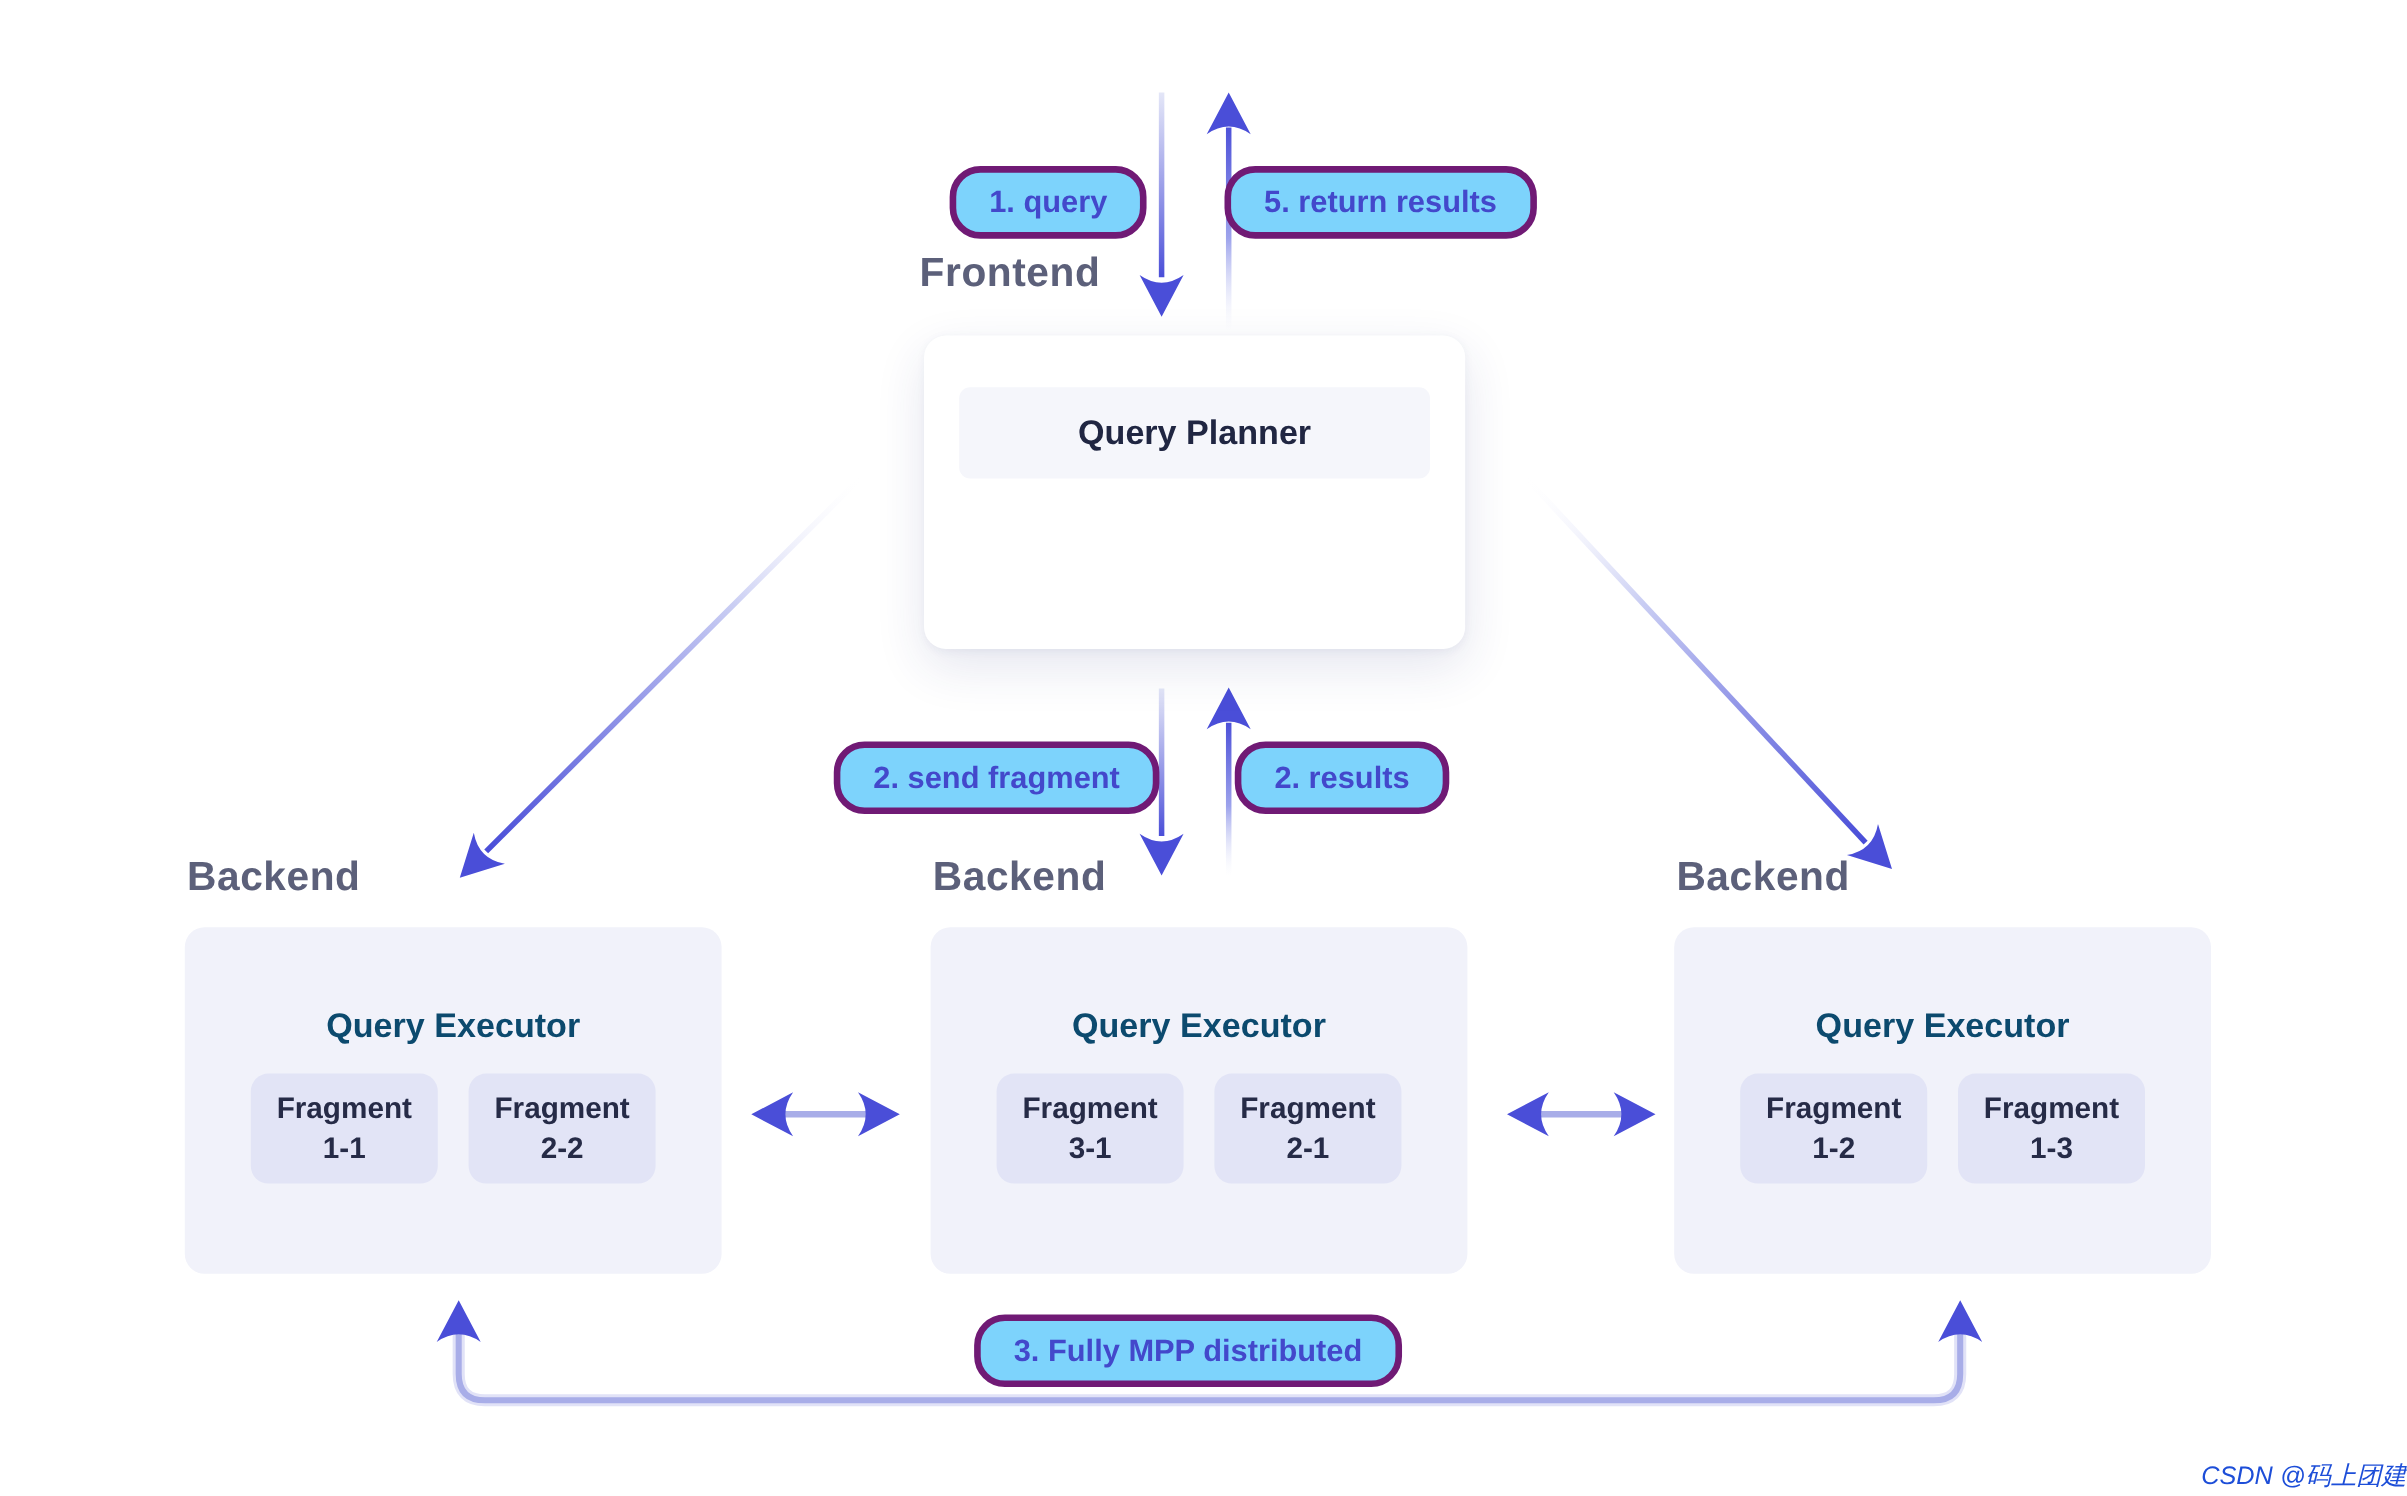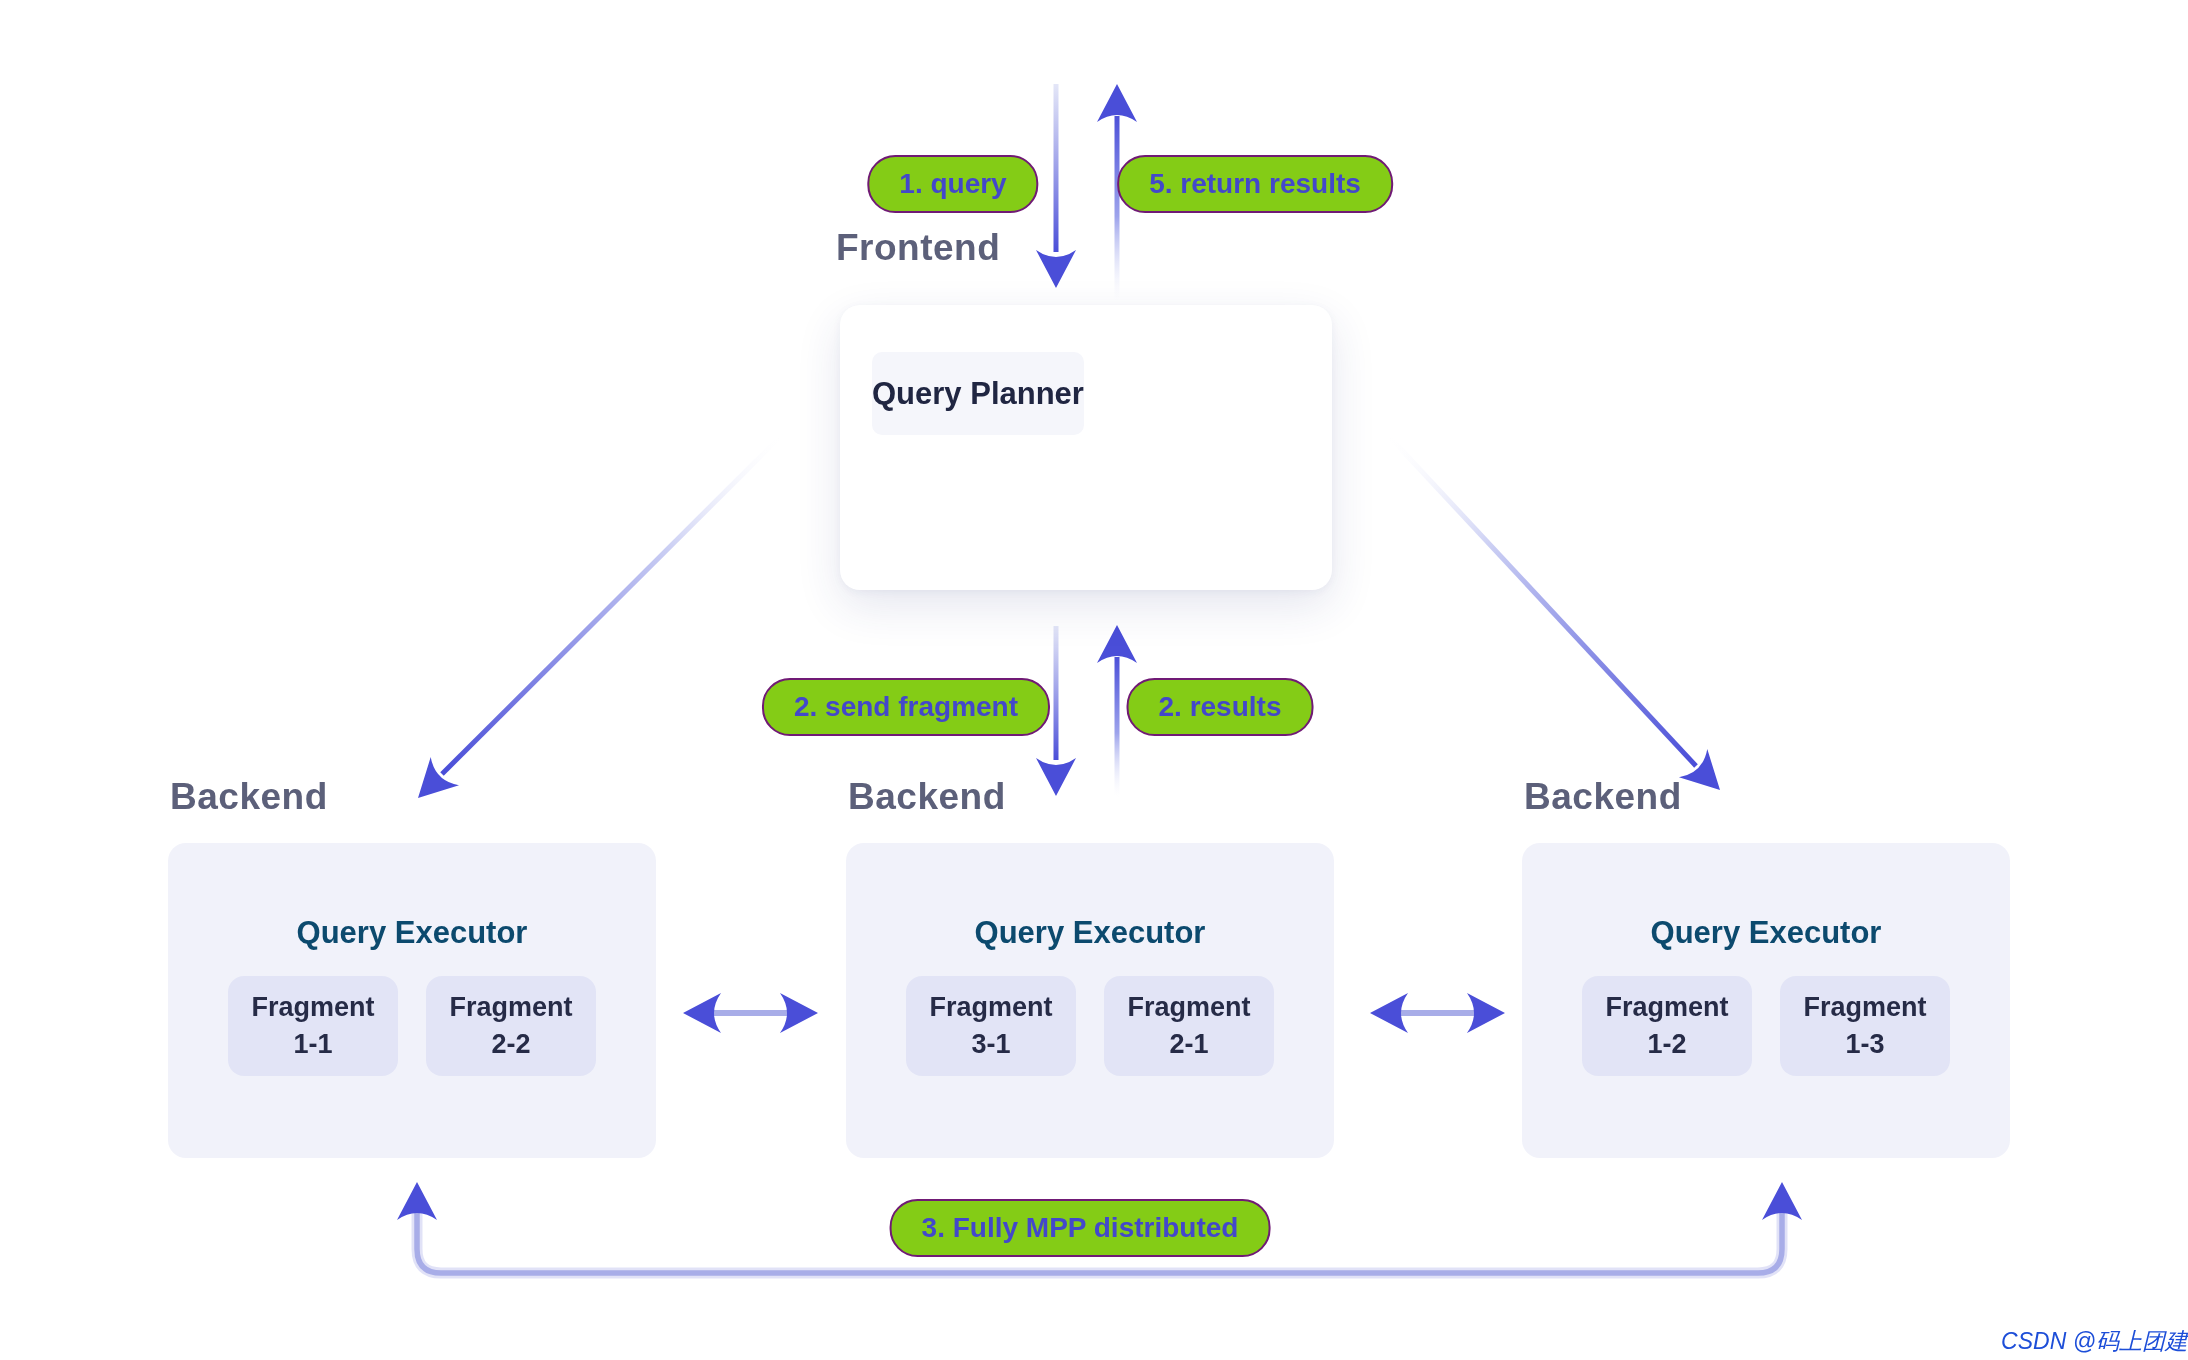--- a/index.html
+++ b/index.html
@@ -14,32 +14,32 @@
   
   .section-label{
     position:absolute;
     font-size:37px;font-weight:700;color:#5c607a;letter-spacing:.5px;
   }
 
   
   .pill{
     position:absolute;transform:translate(-50%,-50%);
     height:54px;padding:0 30px;border-radius:28px;
-    background:#84cc16;border:2px solid #701a75;
+    background:#7dd3fc;border:6px solid #701a75;
     display:flex;align-items:center;justify-content:center;
     font-size:28px;font-weight:700;color:#4348cb;white-space:nowrap;
   }
 
   
   .frontend-card{
     position:absolute;left:840px;top:305px;width:492px;height:285px;
     background:#ffffff;border-radius:20px;
     box-shadow:0 16px 45px rgba(45,52,120,.12), 0 2px 8px rgba(45,52,120,.05);
     box-sizing:border-box;padding:47px 32px 36px 32px;
-    display:flex;flex-direction:row;gap:33px;
+    display:flex;flex-direction:column;gap:33px;
   }
   .fe-inner{
     height:83px;border-radius:10px;background:#f5f6fb;
     display:flex;align-items:center;justify-content:center;
     font-size:31px;font-weight:700;color:#202642;
   }
 
   
   .backend-card{
     position:absolute;top:843px;width:488px;height:315px;

